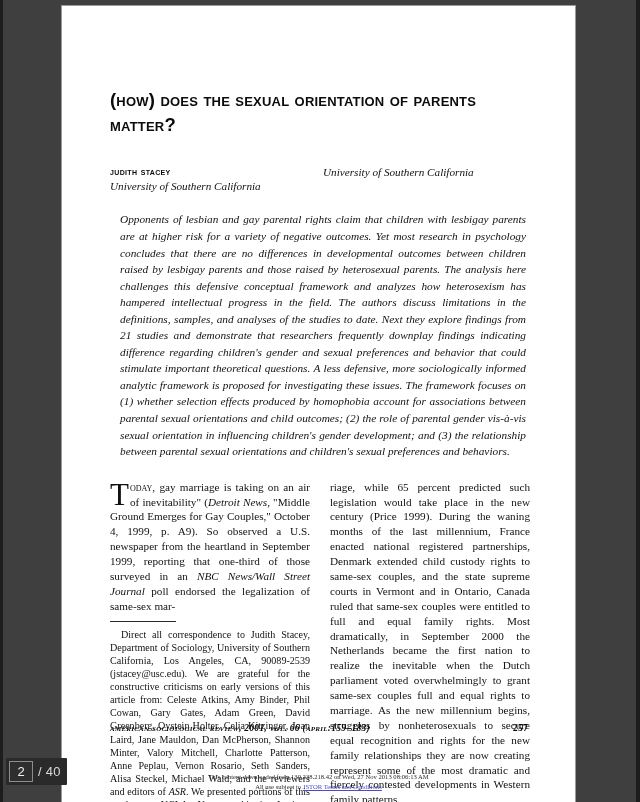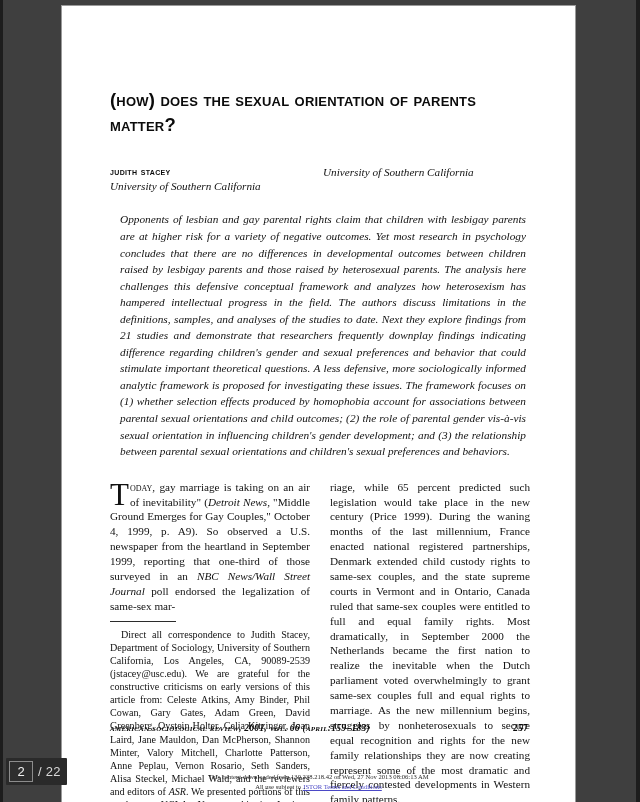--- a/index.html
+++ b/index.html
@@ -277,16 +277,16 @@
     </div>
 
     <div class="jstor-stamp">
       <div>This content downloaded from 130.238.218.42 on Wed, 27 Nov 2013 08:06:13 AM</div>
       <div><span>All use subject to </span><a href="#" class="jstor-link">JSTOR Terms and Conditions</a></div>
     </div>
   </div>
 
   <div id="page-widget">
     <div id="page-num-input">2</div>
-    <span id="page-total">/ 22</span>
+    <span id="page-total">/ 40</span>
   </div>
 
 </div>
 
 </body></html>

